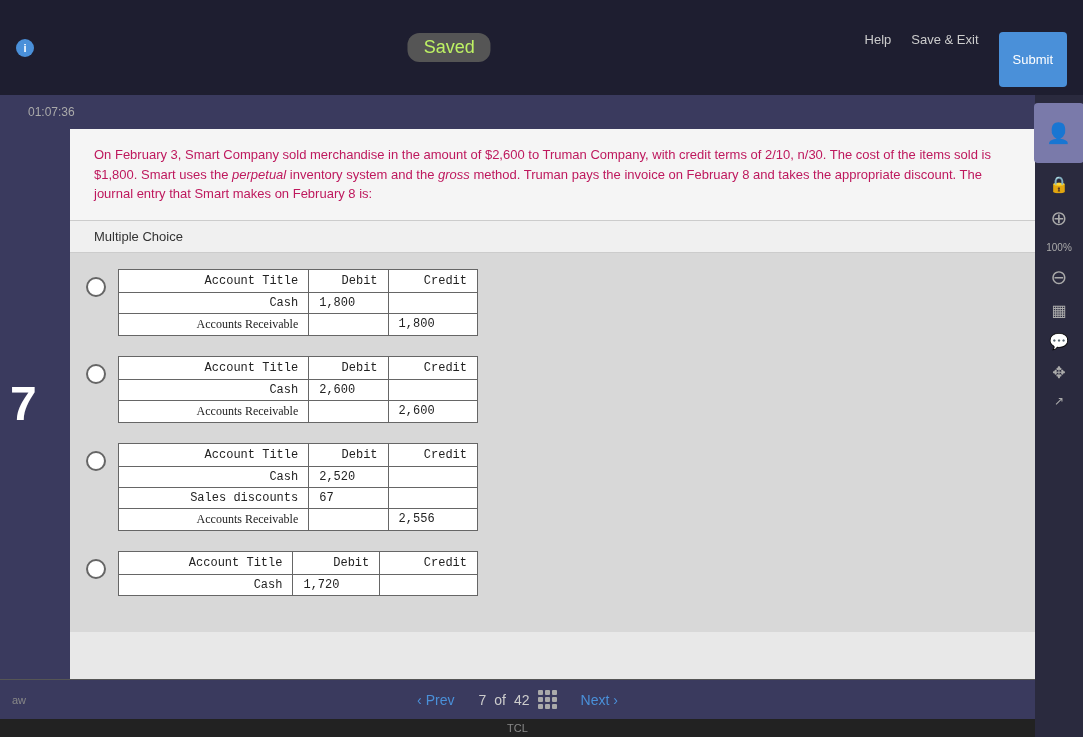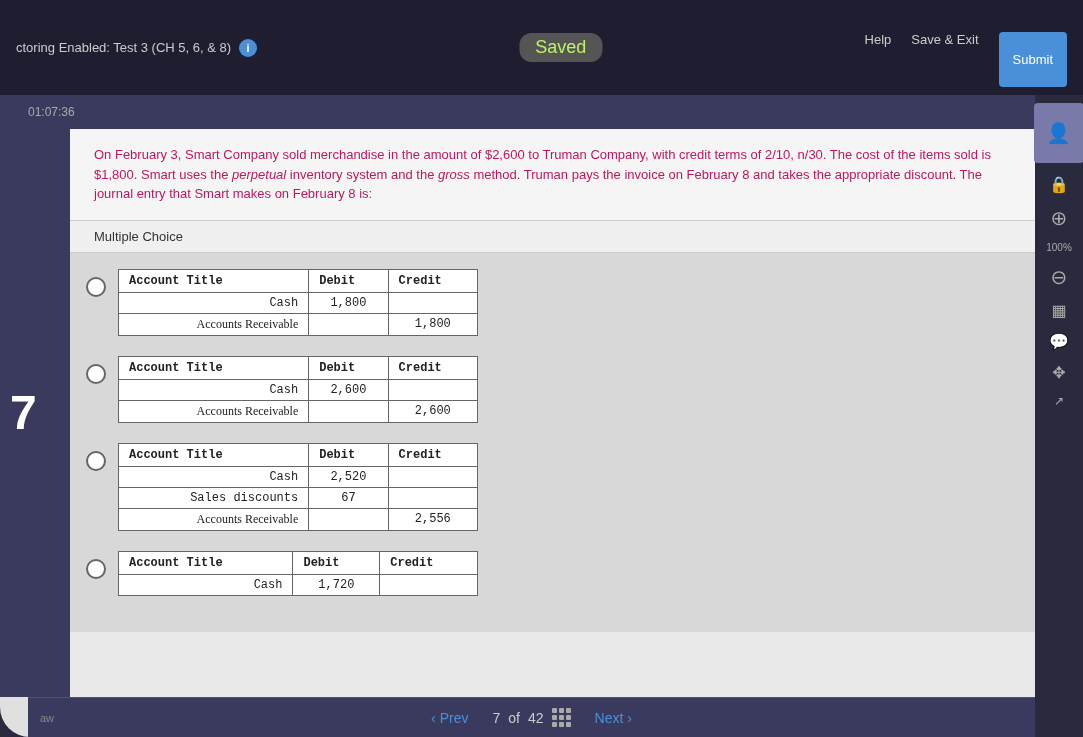--- a/index.html
+++ b/index.html
@@ -150,33 +150,33 @@
       border-collapse: collapse;
       font-size: 12px;
       font-family: 'Courier New', monospace;
       min-width: 360px;
     }
 
     .journal-table th {
       border: 1px solid #666;
       padding: 4px 10px;
       background: white;
-      text-align: left;
-      font-weight: bold;
+      text-align: right;
+      font-weight: normal;
     }
 
     .journal-table td {
       border: 1px solid #666;
       padding: 3px 10px;
       background: white;
       text-align: right;
     }
 
     .journal-table td.number {
-      text-align: center;
+      text-align: left;
     }
 
     .journal-table td.indented {
       padding-left: 24px;
       font-family: Liberation Serif, serif;
     }
 
     .multiple-choice-label {
       background: #f0f0f0;
       padding: 8px 24px;
@@ -211,21 +211,20 @@
       background: #3a3a5e;
       display: flex;
       align-items: center;
       justify-content: center;
       padding: 10px;
       gap: 24px;
       color: white;
       font-size: 14px;
       border-top: 1px solid #555;
       position: relative;
-      margin-left: 28px;
     }
 
     .nav-btn {
       color: #4a90d9;
       cursor: pointer;
       display: flex;
       align-items: center;
       gap: 4px;
       font-size: 14px;
     }
@@ -283,21 +282,20 @@
       align-items: center;
       justify-content: center;
       color: #ccc;
       font-size: 20px;
     }
   </style>
 </head>
 <body>
 
 <div class="top-bar">
-  <span>ctoring Enabled: Test 3 (CH 5, 6, &amp; 8)</span>
   <span class="info-icon">i</span>
   <div class="top-relative" style="flex:1; position:relative;">
     <span class="saved-badge">Saved</span>
   </div>
   <div class="header-actions">
     <span>Help</span>
     <span>Save &amp; Exit</span>
     <span class="submit-btn">Submit</span>
   </div>
 </div>
@@ -452,20 +450,23 @@
           <div class="grid-dot"></div>
             <div class="grid-dot"></div>
             <div class="grid-dot"></div>
         </div>
       </div>
       <span class="nav-btn">
         <span>Next</span> ›
       </span>
     </div>
 
+    <div class="tcl-bar">
+      <span>TCL</span>
+    </div>
   </div>
 
   <div class="right-sidebar">
     <div class="avatar-placeholder">👤</div>
     <span class="sidebar-icon">🔒</span>
     <span class="sidebar-icon" style="font-size:20px;">⊕</span>
     <span class="sidebar-icon zoom-pct">100%</span>
     <span class="sidebar-icon" style="font-size:20px;">⊖</span>
     <span class="sidebar-icon">▦</span>
     <span class="sidebar-icon">💬</span>

